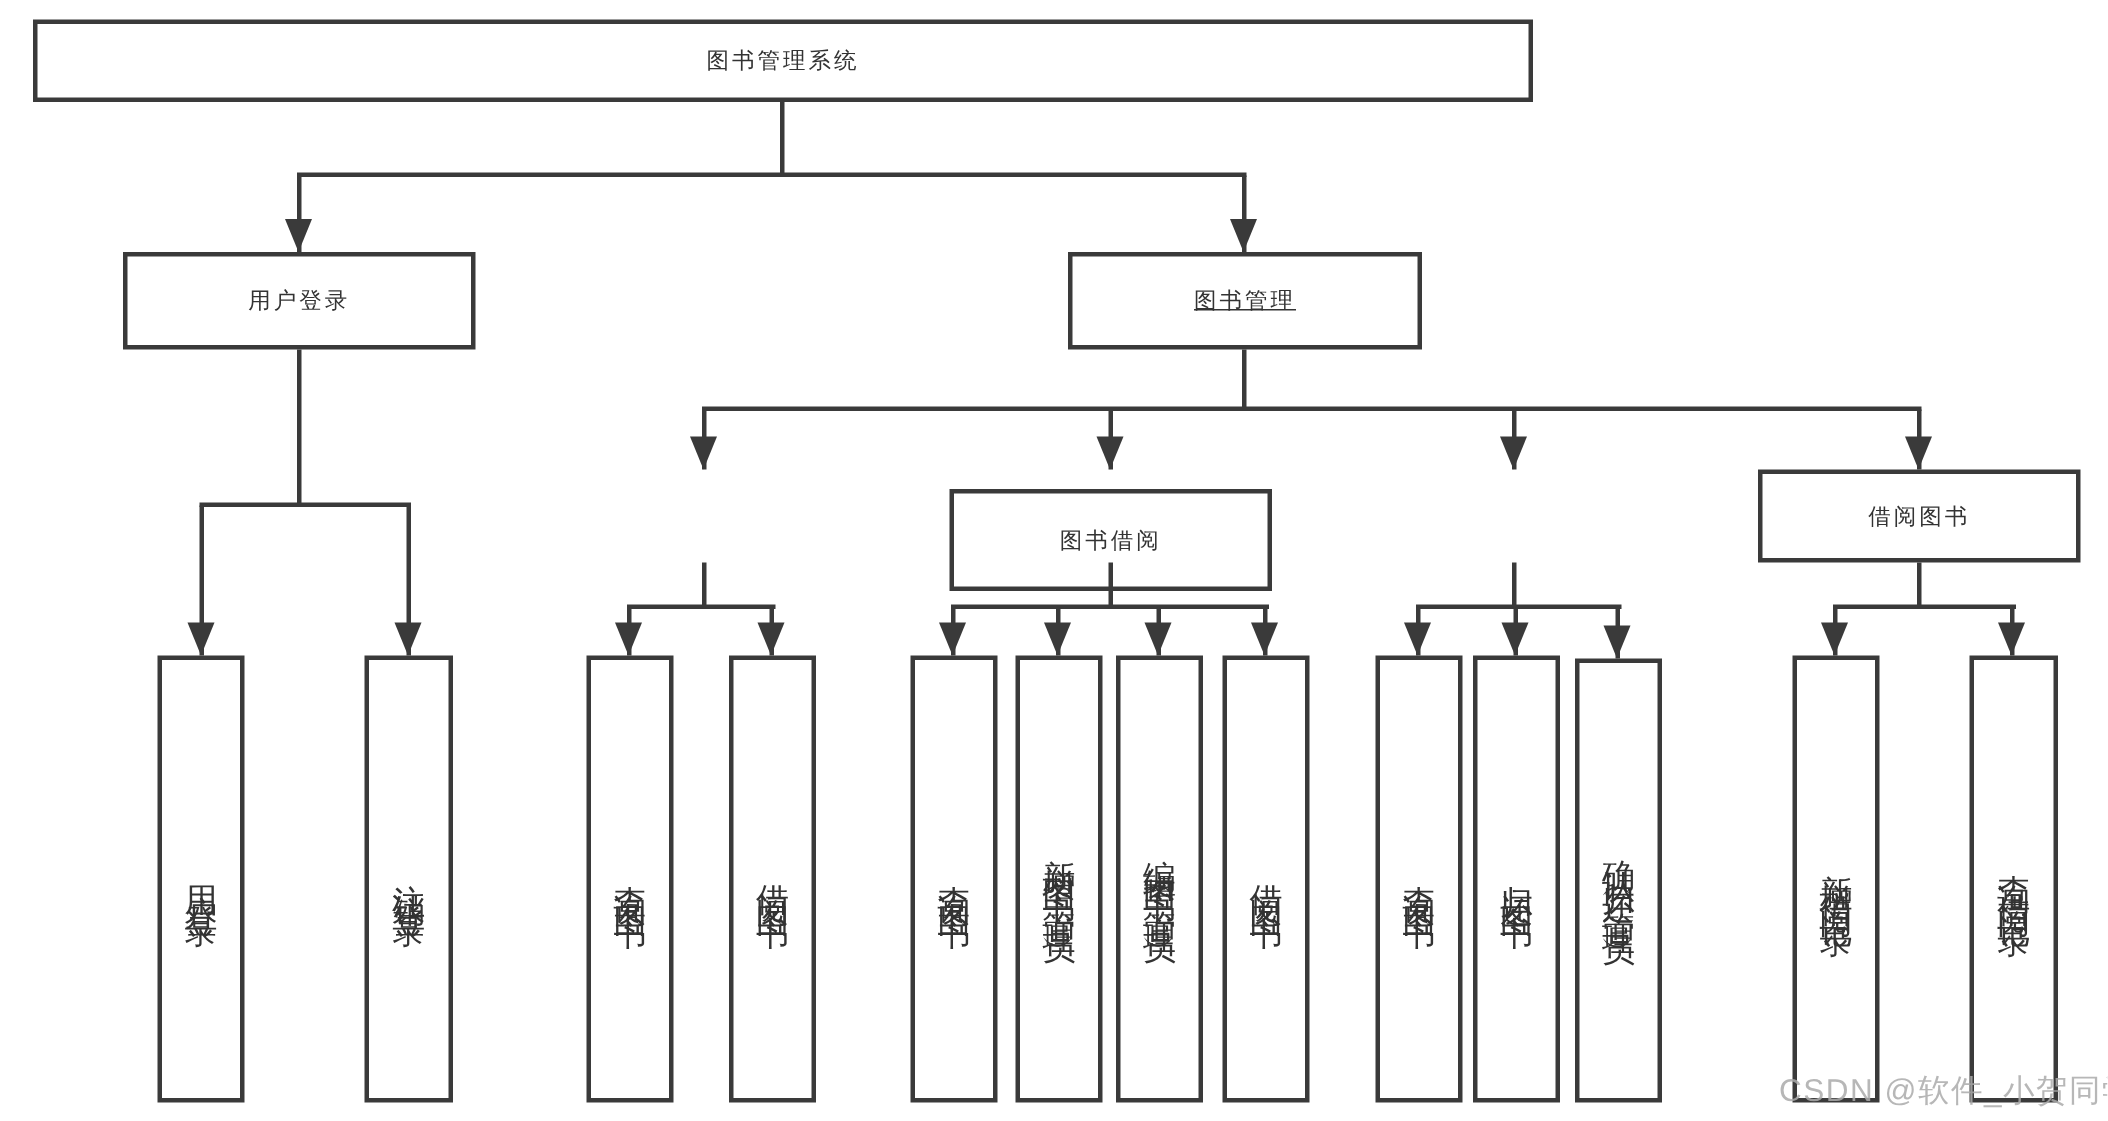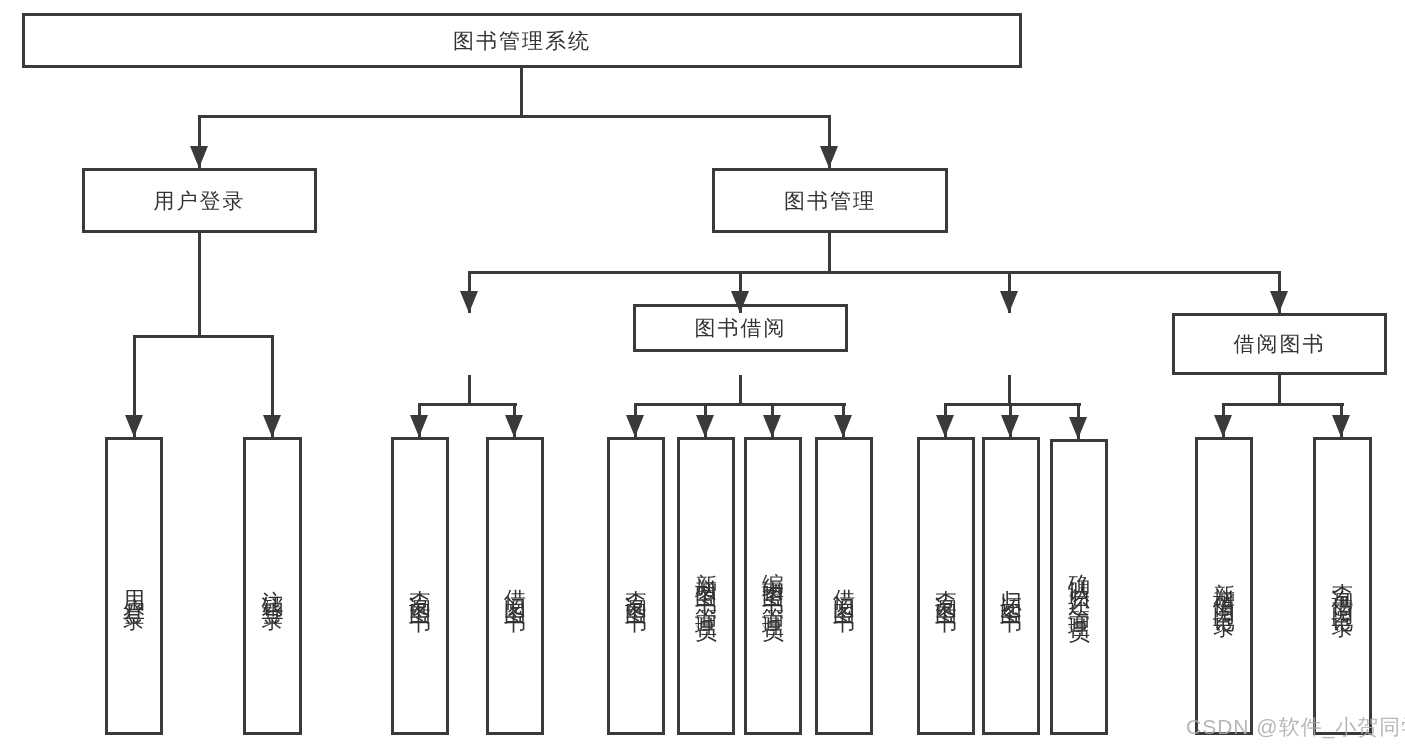--- a/index.html
+++ b/index.html
@@ -6,21 +6,21 @@
   .canvas{
     position:relative;width:1405px;height:747px;background:var(--bg,#ffffff);
     font-family:"Liberation Sans",sans-serif;overflow:hidden;
   }
   .node{
     position:absolute;box-sizing:border-box;
     border:3px solid var(--line,#3a3a3a);background:#fff;
     display:flex;align-items:center;justify-content:center;
     color:var(--text,#333333);
   }
-  .hnode .label{font-size:21px;letter-spacing:2px;white-space:nowrap;}
+  .hnode .label{font-size:15px;letter-spacing:2px;white-space:nowrap;}
   .vnode .label{
     writing-mode:vertical-rl;font-size:22px;letter-spacing:7px;
     line-height:1;white-space:nowrap;
   }
   .hline{position:absolute;height:3px;background:var(--line,#3a3a3a);}
   .vline{position:absolute;width:3px;background:var(--line,#3a3a3a);}
   .arrowhead{
     position:absolute;width:0;height:0;
     border-left:9px solid transparent;border-right:9px solid transparent;
     border-top:22px solid var(--line,#3a3a3a);
@@ -36,25 +36,25 @@
 
 <div class="canvas">
 
   <div class="node hnode" style="left:22px;top:13px;width:1000px;height:55px;">
     <span class="label">图书管理系统</span>
   </div>
 
   <div class="node hnode" style="left:82px;top:168px;width:235px;height:65px;">
     <span class="label">用户登录</span>
   </div>
-  <div class="node hnode" style="left:712px;top:168px;width:236px;height:65px;">
+  <div class="node hnode" style="left:712px;top:168px;width:236px;height:65px;text-decoration:underline;">
     <span class="label">图书管理</span>
   </div>
 
-  <div class="node hnode" style="left:633px;top:304px;width:215px;height:48px;">
+  <div class="node hnode" style="left:633px;top:326px;width:215px;height:68px;">
     <span class="label">图书借阅</span>
   </div>
   <div class="node hnode" style="left:1172px;top:313px;width:215px;height:62px;">
     <span class="label">借阅图书</span>
   </div>
 
   <div class="node vnode" style="left:105px;top:437px;width:58px;height:298px;">
     <span class="label">用户登录</span>
   </div>
   <div class="node vnode" style="left:243px;top:437px;width:59px;height:298px;">

